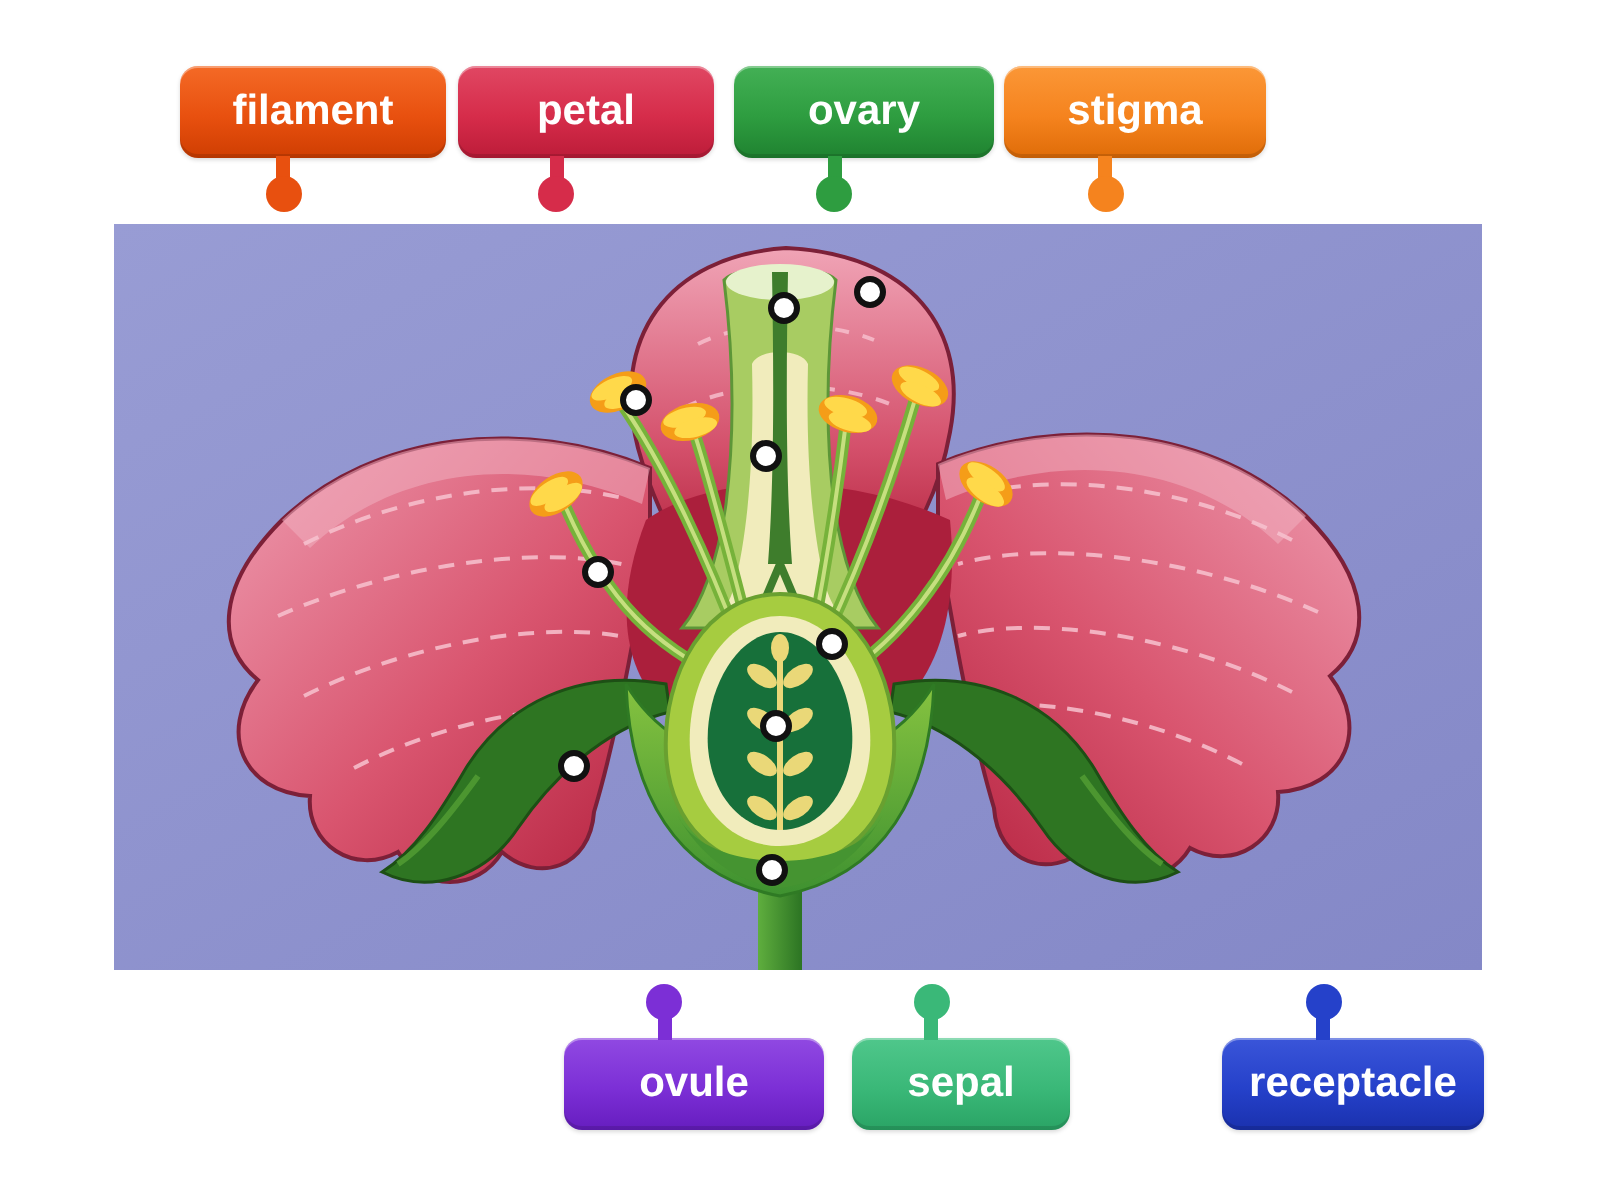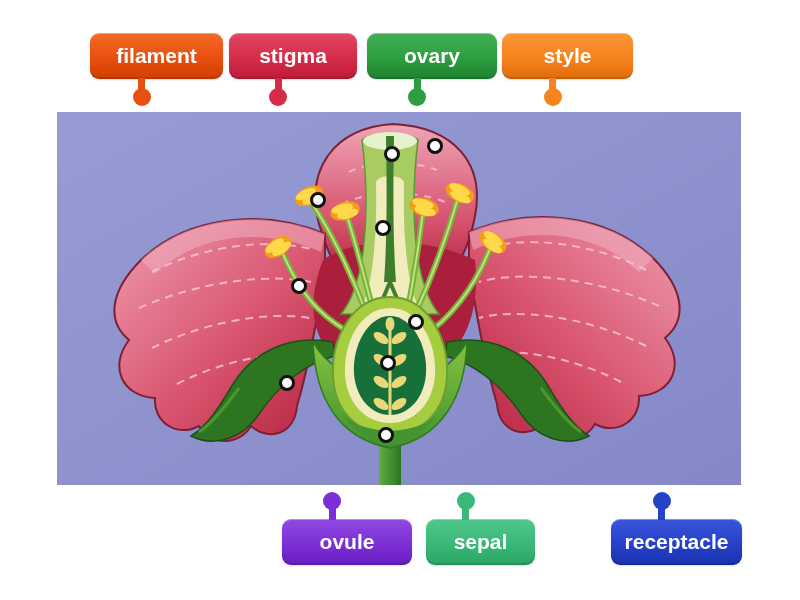--- a/index.html
+++ b/index.html
@@ -48,35 +48,35 @@
 <div class="stage">
 
   <div class="lbl top c-filament" style="left:60px;width:133px">
     <div class="tag">filament</div>
     <div class="drop">
         <span class="stem"></span>
         <span class="ball"></span>
       </div>
   </div>
   <div class="lbl top c-stigma" style="left:199px;width:128px">
-    <div class="tag">stigma</div>
+    <div class="tag">petal</div>
     <div class="drop">
         <span class="stem"></span>
         <span class="ball"></span>
       </div>
   </div>
   <div class="lbl top c-ovary" style="left:337px;width:130px">
     <div class="tag">ovary</div>
     <div class="drop">
         <span class="stem"></span>
         <span class="ball"></span>
       </div>
   </div>
   <div class="lbl top c-style" style="left:472px;width:131px">
-    <div class="tag">style</div>
+    <div class="tag">stigma</div>
     <div class="drop">
         <span class="stem"></span>
         <span class="ball"></span>
       </div>
   </div>
 
   <div class="diagram">
     <svg width="684" height="373" viewBox="0 0 684 373" xmlns="http://www.w3.org/2000/svg">
       <defs>
         <linearGradient id="bgG" x1="0" y1="0" x2="1" y2="1">

